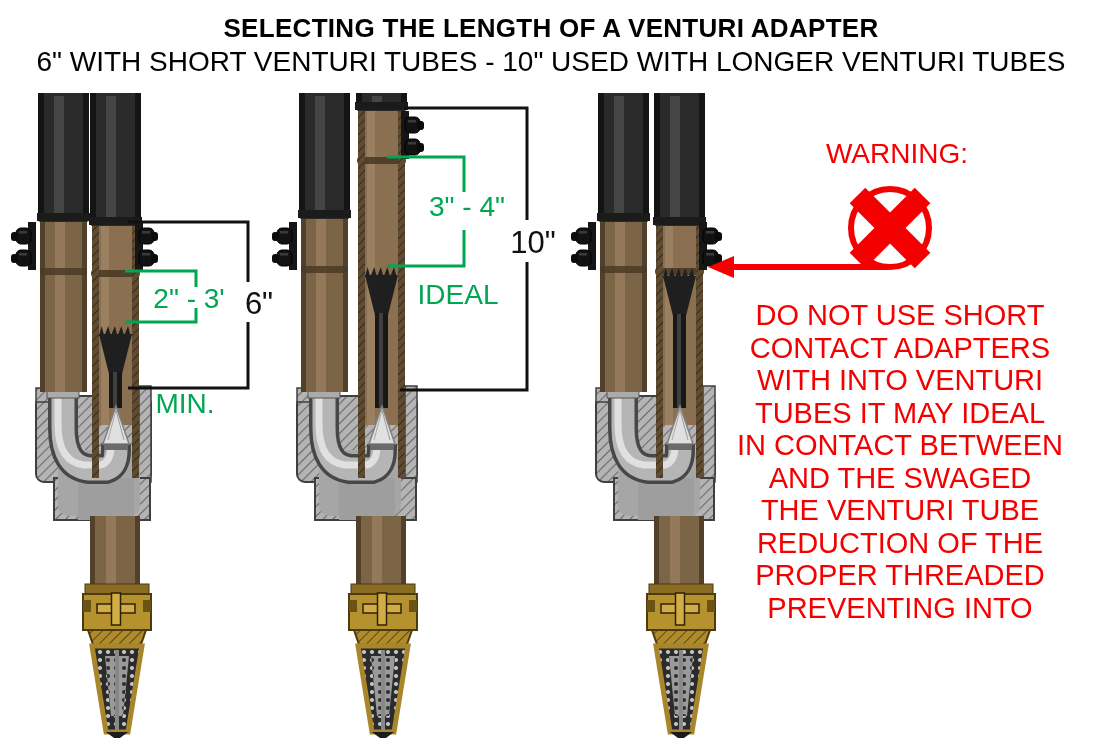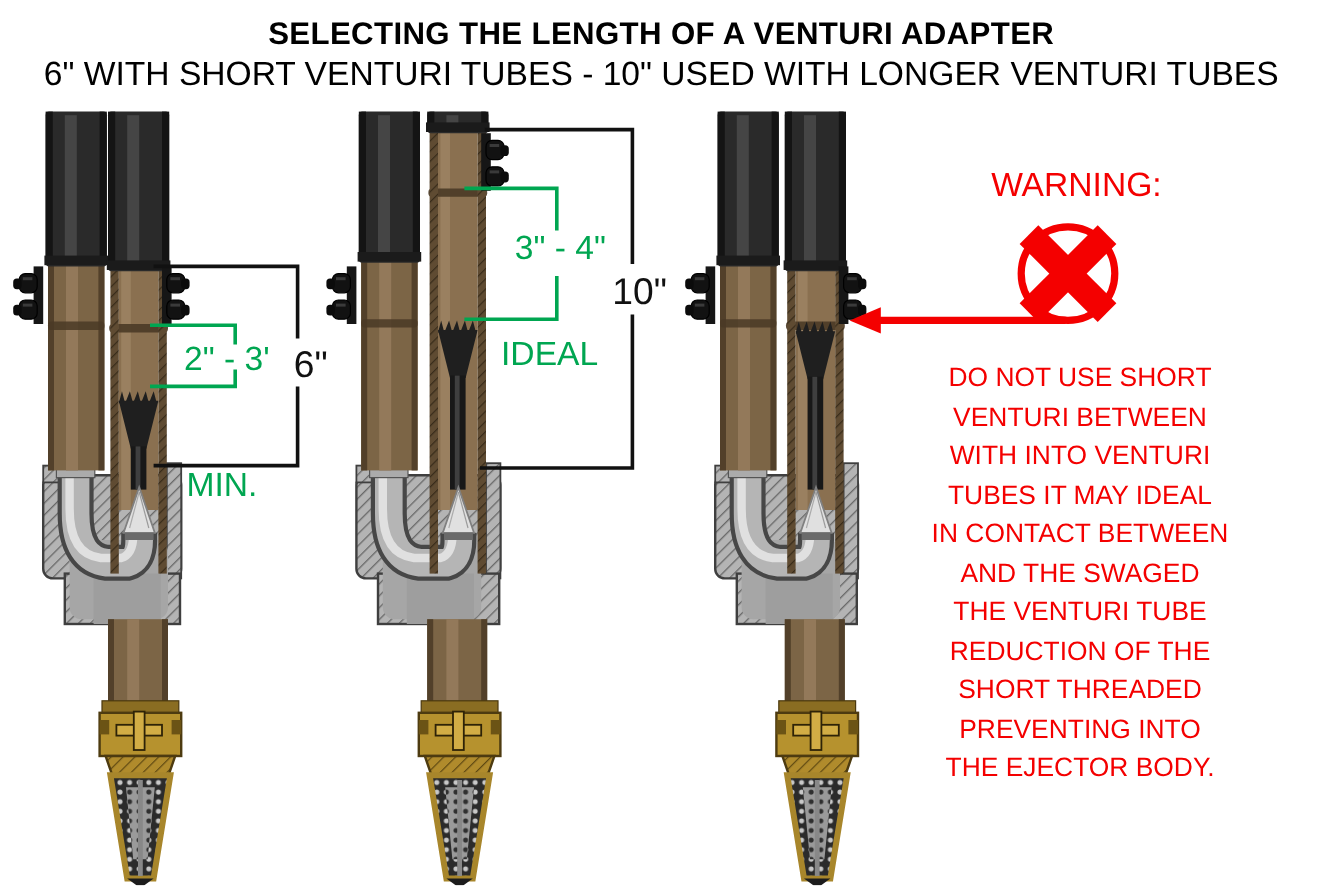--- a/index.html
+++ b/index.html
@@ -9,21 +9,21 @@
   .title{position:absolute;left:551px;top:13px;transform:translateX(-50%);
          font-size:26px;font-weight:bold;color:#000;white-space:nowrap;letter-spacing:.3px;}
   .subtitle{position:absolute;left:551px;top:46px;transform:translateX(-50%);
          font-size:28px;color:#000;white-space:nowrap;}
   .ann{position:absolute;transform:translateX(-50%);white-space:nowrap;}
   .green{color:var(--green,#00a651);font-size:28px;}
   .dim{color:#111;font-size:31px;}
   .warnhead{position:absolute;transform:translateX(-50%);white-space:nowrap;
          color:var(--red,#f40000);font-size:28px;font-weight:normal;}
   .warnbody{position:absolute;left:710px;top:299px;width:380px;text-align:center;
-         color:var(--red,#f40000);font-size:22px;line-height:32.5px;}
+         color:var(--red,#f40000);font-size:29px;line-height:32.5px;}
 </style>
 </head>
 <body>
 
 <div class="canvas">
   <svg id="art" width="1101" height="738" viewBox="0 0 1101 738">
       <defs>
   <pattern id="hatch" width="7" height="7" patternUnits="userSpaceOnUse" patternTransform="rotate(45)">
     <rect width="7" height="7" fill="#b4b4b4"></rect>
           <line x1="0" y1="0" x2="0" y2="7" stroke="#696969" stroke-width="2.2"></line>
@@ -361,24 +361,23 @@
   <div class="ann dim" style="left:259px;top:286px;">6"</div>
 
   <div class="ann green" style="left:467px;top:191px;">3" - 4"</div>
   <div class="ann green" style="left:458px;top:279px;">IDEAL</div>
   <div class="ann dim" style="left:533px;top:225px;">10"</div>
 
   <div class="warnhead" style="left:897px;top:138px;">WARNING:</div>
 
   <div class="warnbody">
     <div>DO NOT USE SHORT</div>
-    <div>VENTURI BETWEEN</div>
+    <div>CONTACT ADAPTERS</div>
     <div>WITH INTO VENTURI</div>
     <div>TUBES IT MAY IDEAL</div>
     <div>IN CONTACT BETWEEN</div>
     <div>AND THE SWAGED</div>
     <div>THE VENTURI TUBE</div>
     <div>REDUCTION OF THE</div>
-    <div>SHORT THREADED</div>
+    <div>PROPER THREADED</div>
     <div>PREVENTING INTO</div>
-    <div>THE EJECTOR BODY.</div>
   </div>
 </div>
 
 </body></html>

